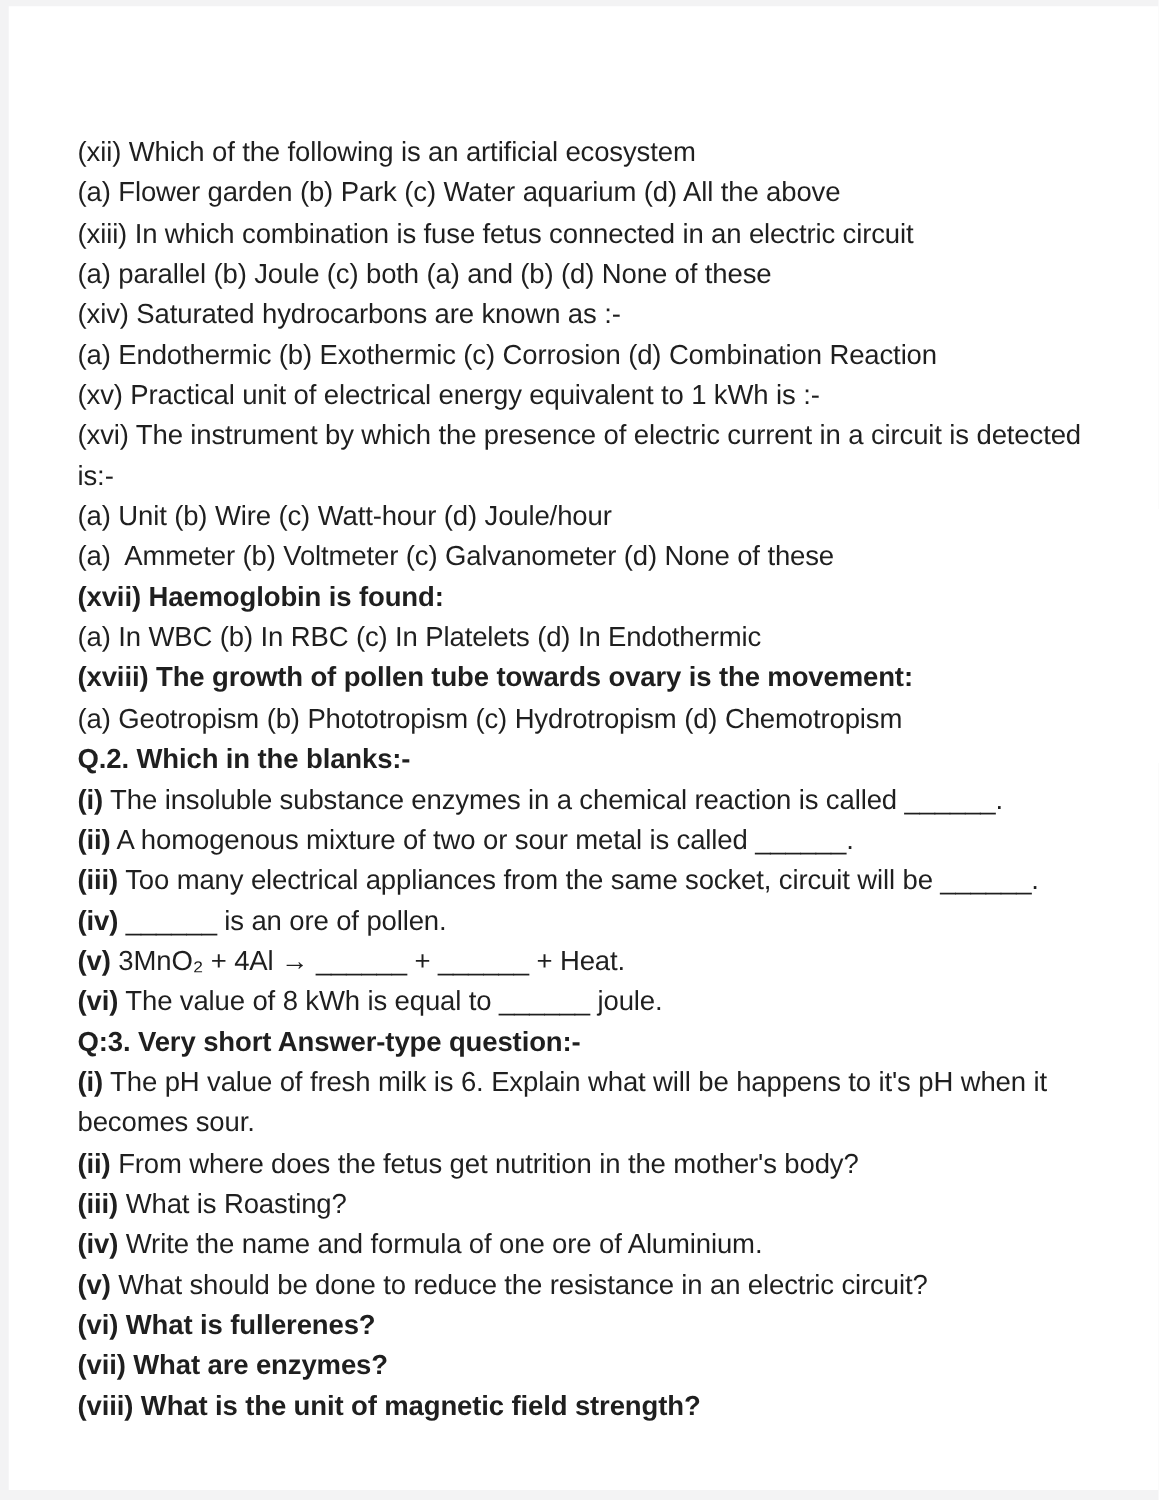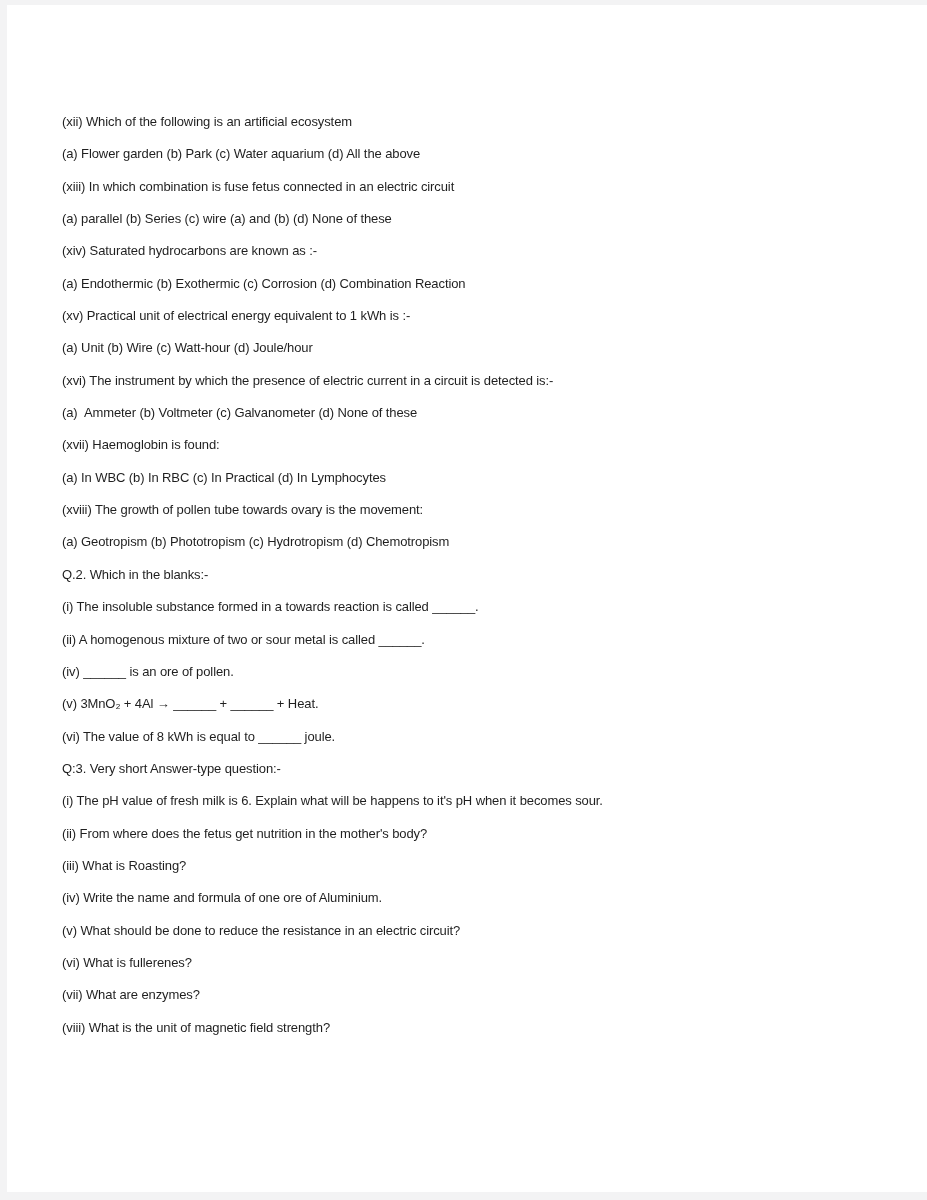--- a/index.html
+++ b/index.html
@@ -20,52 +20,53 @@
     height: 1187px;
     background: #ffffff;
   }
   .content {
     position: absolute;
     left: 55px;
     top: 101px;
     right: 38px;
   }
   .doc-line {
-    font-size: 13px;
+    font-size: 22px;
     line-height: 32.35px;
     color: #1f1f1f;
     letter-spacing: -0.1px;
     white-space: pre-wrap;
     font-weight: 400;
   }
-  .w-bold { font-weight: 400; }
+  .w-bold { font-weight: 700; }
 </style>
 </head>
 <body>
 
 <div class="screen">
   <div class="page">
     <div class="content" id="doc-content">
         <p class="doc-line"><span>(xii) Which of the following is an artificial ecosystem</span></p>
         <p class="doc-line"><span>(a) Flower garden (b) Park (c) Water aquarium (d) All the above</span></p>
         <p class="doc-line"><span>(xiii) In which combination is fuse fetus connected in an electric circuit</span></p>
-        <p class="doc-line"><span>(a) parallel (b) Series (c) wire (a) and (b) (d) None of these</span></p>
+        <p class="doc-line"><span>(a) parallel (b) Joule (c) both (a) and (b) (d) None of these</span></p>
         <p class="doc-line"><span>(xiv) Saturated hydrocarbons are known as :-</span></p>
         <p class="doc-line"><span>(a) Endothermic (b) Exothermic (c) Corrosion (d) Combination Reaction</span></p>
         <p class="doc-line"><span>(xv) Practical unit of electrical energy equivalent to 1 kWh is :-</span></p>
+        <p class="doc-line"><span>(xvi) The instrument by which the presence of electric current in a circuit is detected is:-</span></p>
         <p class="doc-line"><span>(a) Unit (b) Wire (c) Watt-hour (d) Joule/hour</span></p>
-        <p class="doc-line"><span>(xvi) The instrument by which the presence of electric current in a circuit is detected is:-</span></p>
         <p class="doc-line"><span>(a)  Ammeter (b) Voltmeter (c) Galvanometer (d) None of these</span></p>
         <p class="doc-line w-bold"><span>(xvii) Haemoglobin is found:</span></p>
-        <p class="doc-line"><span>(a) In WBC (b) In RBC (c) In Practical (d) In Lymphocytes</span></p>
+        <p class="doc-line"><span>(a) In WBC (b) In RBC (c) In Platelets (d) In Endothermic</span></p>
         <p class="doc-line w-bold"><span>(xviii) The growth of pollen tube towards ovary is the movement:</span></p>
         <p class="doc-line"><span>(a) Geotropism (b) Phototropism (c) Hydrotropism (d) Chemotropism</span></p>
         <p class="doc-line w-bold"><span>Q.2. Which in the blanks:-</span></p>
-        <p class="doc-line"><span class="w-bold">(i)</span> <span>The insoluble substance formed in a towards reaction is called ______.</span></p>
+        <p class="doc-line"><span class="w-bold">(i)</span> <span>The insoluble substance enzymes in a chemical reaction is called ______.</span></p>
         <p class="doc-line"><span class="w-bold">(ii)</span> <span>A homogenous mixture of two or sour metal is called ______.</span></p>
+        <p class="doc-line"><span class="w-bold">(iii)</span> <span>Too many electrical appliances from the same socket, circuit will be ______.</span></p>
         <p class="doc-line"><span class="w-bold">(iv)</span> <span>______ is an ore of pollen.</span></p>
         <p class="doc-line"><span class="w-bold">(v)</span> <span>3MnO₂ + 4Al → ______ + ______ + Heat.</span></p>
         <p class="doc-line"><span class="w-bold">(vi)</span> <span>The value of 8 kWh is equal to ______ joule.</span></p>
         <p class="doc-line w-bold"><span>Q:3. Very short Answer-type question:-</span></p>
         <p class="doc-line"><span class="w-bold">(i)</span> <span>The pH value of fresh milk is 6. Explain what will be happens to it's pH when it becomes sour.</span></p>
         <p class="doc-line"><span class="w-bold">(ii)</span> <span>From where does the fetus get nutrition in the mother's body?</span></p>
         <p class="doc-line"><span class="w-bold">(iii)</span> <span>What is Roasting?</span></p>
         <p class="doc-line"><span class="w-bold">(iv)</span> <span>Write the name and formula of one ore of Aluminium.</span></p>
         <p class="doc-line"><span class="w-bold">(v)</span> <span>What should be done to reduce the resistance in an electric circuit?</span></p>
         <p class="doc-line w-bold"><span>(vi) What is fullerenes?</span></p>

